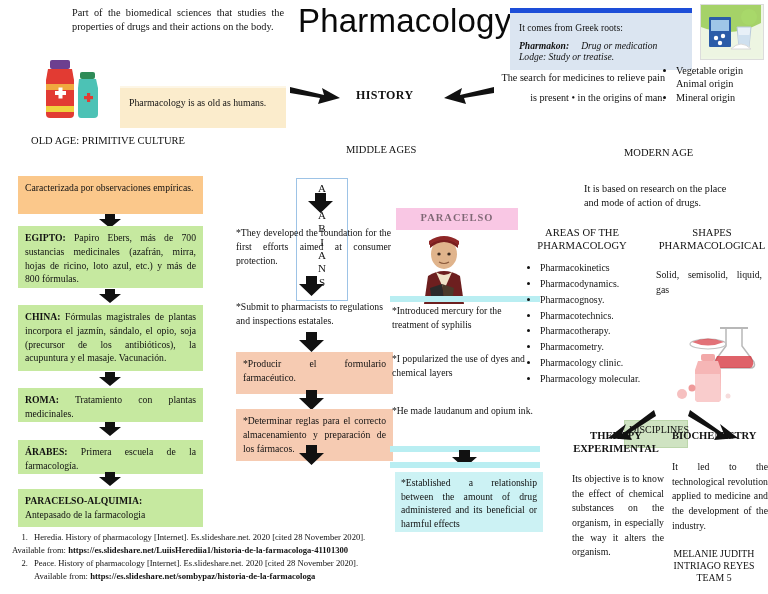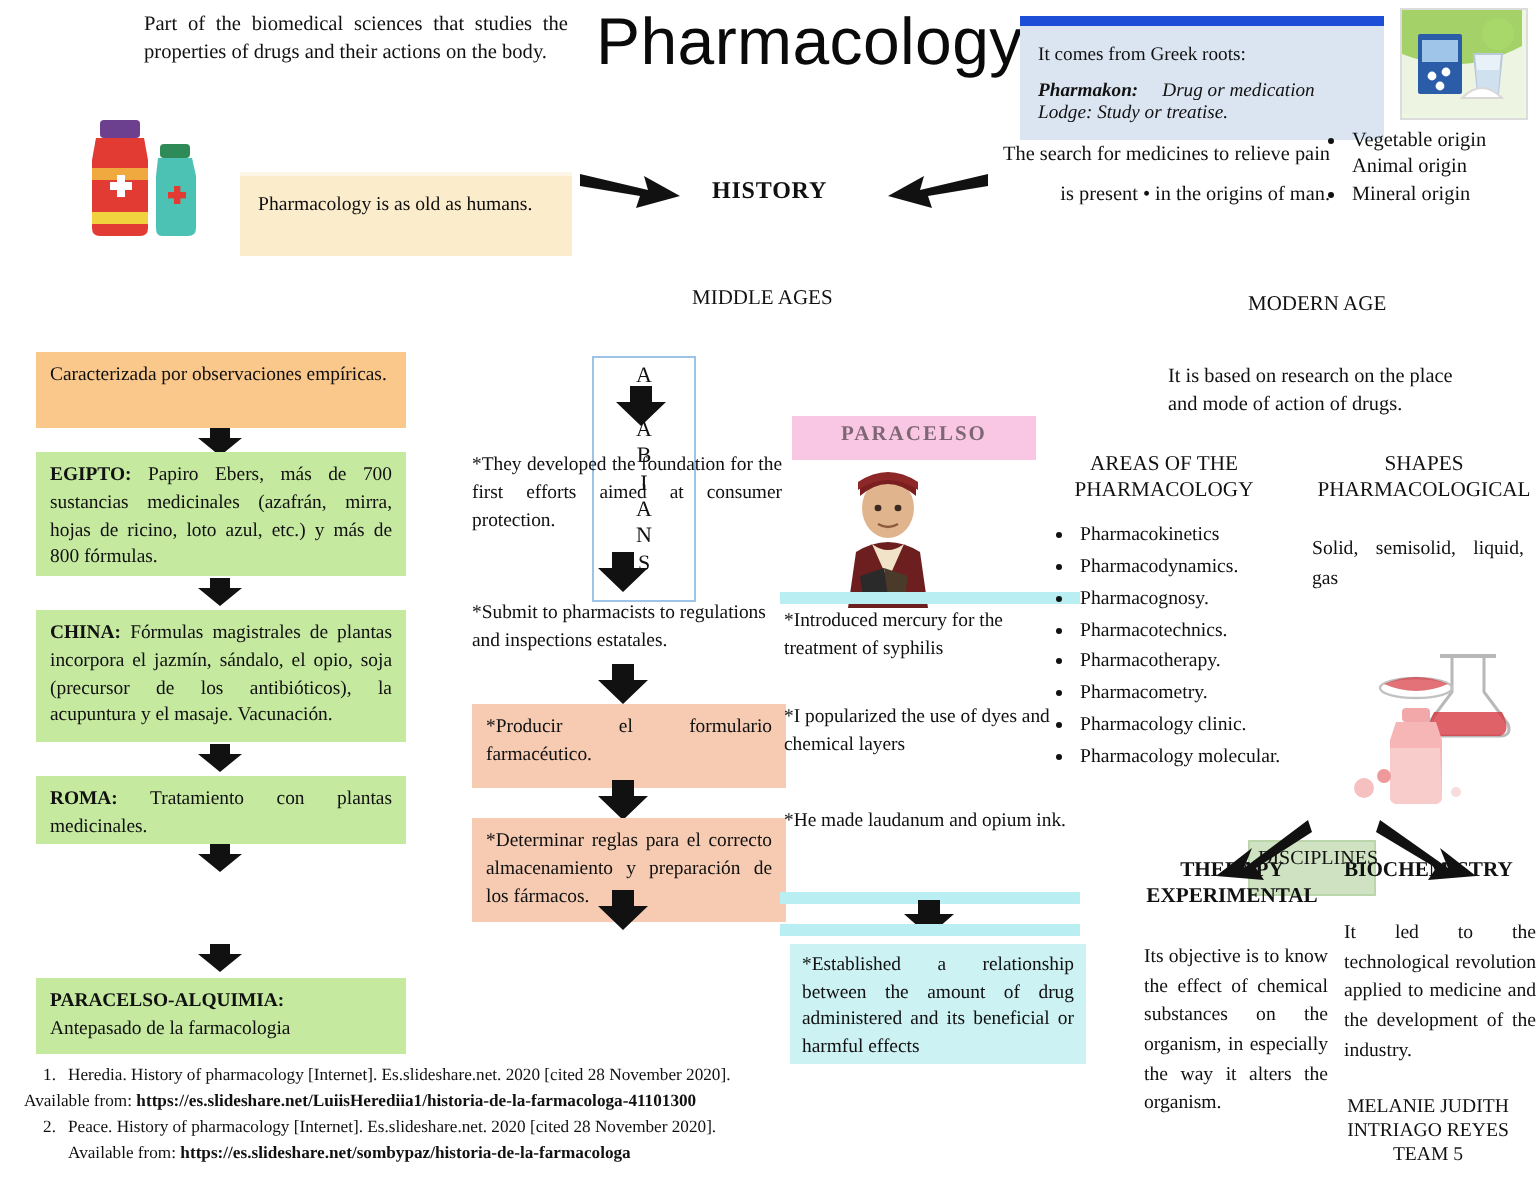--- a/index.html
+++ b/index.html
@@ -172,20 +172,23 @@
       <path d="M10 50 L38 50 L38 56 L10 56 Z" fill="#f0d23f"></path>
       <rect x="19" y="35" width="11" height="4" fill="#fff"></rect>
       <rect x="22.5" y="31.5" width="4" height="11" fill="#fff"></rect>
       <rect x="44" y="16" width="15" height="7" rx="2" fill="#2e8b57"></rect>
       <path d="M43 23 L60 23 L62 32 L62 58 Q62 62 58 62 L45 62 Q42 62 42 58 L42 32 Z" fill="#4cc2b5"></path>
       <rect x="48" y="40" width="9" height="3.2" fill="#e23b33"></rect>
       <rect x="51" y="37" width="3.2" height="9" fill="#e23b33"></rect>
     </svg>
   </div>
 
+  <div class="abs t ctr" id="old-age-label">
+    <span>OLD AGE: PRIMITIVE CULTURE</span>
+  </div>
 
   <div class="abs" id="pharm-old-box">
     <div>Pharmacology is as old as humans.</div>
   </div>
 
   <svg class="arrow-svg" style="left:288px;top:82px" width="56" height="26">
     <path d="M2 5 L36 13 L34 6 L52 16 L30 22 L32 16 L2 11 Z" fill="#111"></path>
   </svg>
   <div class="abs t b" id="history-word">HISTORY</div>
   <svg class="arrow-svg" style="left:440px;top:82px" width="56" height="26">
@@ -217,20 +220,24 @@
   </svg>
 
   <div class="flowbox green just" id="c4">
     <span class="b">ROMA:</span>
     <span>Tratamiento con plantas medicinales.</span>
   </div>
   <svg class="arrow-svg" style="left:96px;top:422px" width="28" height="14">
     <path d="M9 0 L19 0 L19 5 L25 5 L14 14 L3 5 L9 5 Z" fill="#111"></path>
   </svg>
 
+  <div class="flowbox green just" id="c5">
+    <span class="b">ÁRABES:</span>
+    <span>Primera escuela de la farmacología.</span>
+  </div>
   <svg class="arrow-svg" style="left:96px;top:472px" width="28" height="14">
     <path d="M9 0 L19 0 L19 5 L25 5 L14 14 L3 5 L9 5 Z" fill="#111"></path>
   </svg>
 
   <div class="flowbox green" id="c6">
     <div class="b">PARACELSO-ALQUIMIA:</div>
     <div>Antepasado de la farmacologia</div>
   </div>
 
   <div class="abs" id="arab-box">

